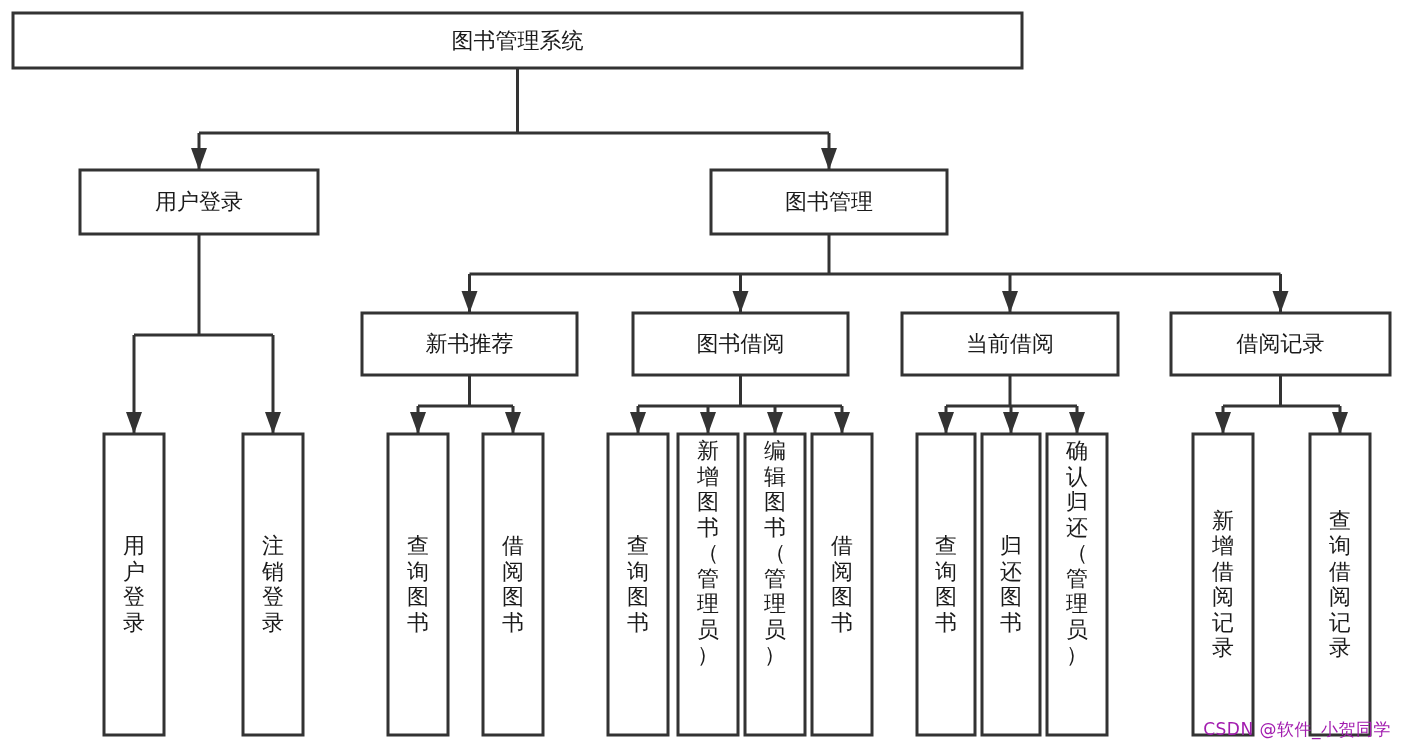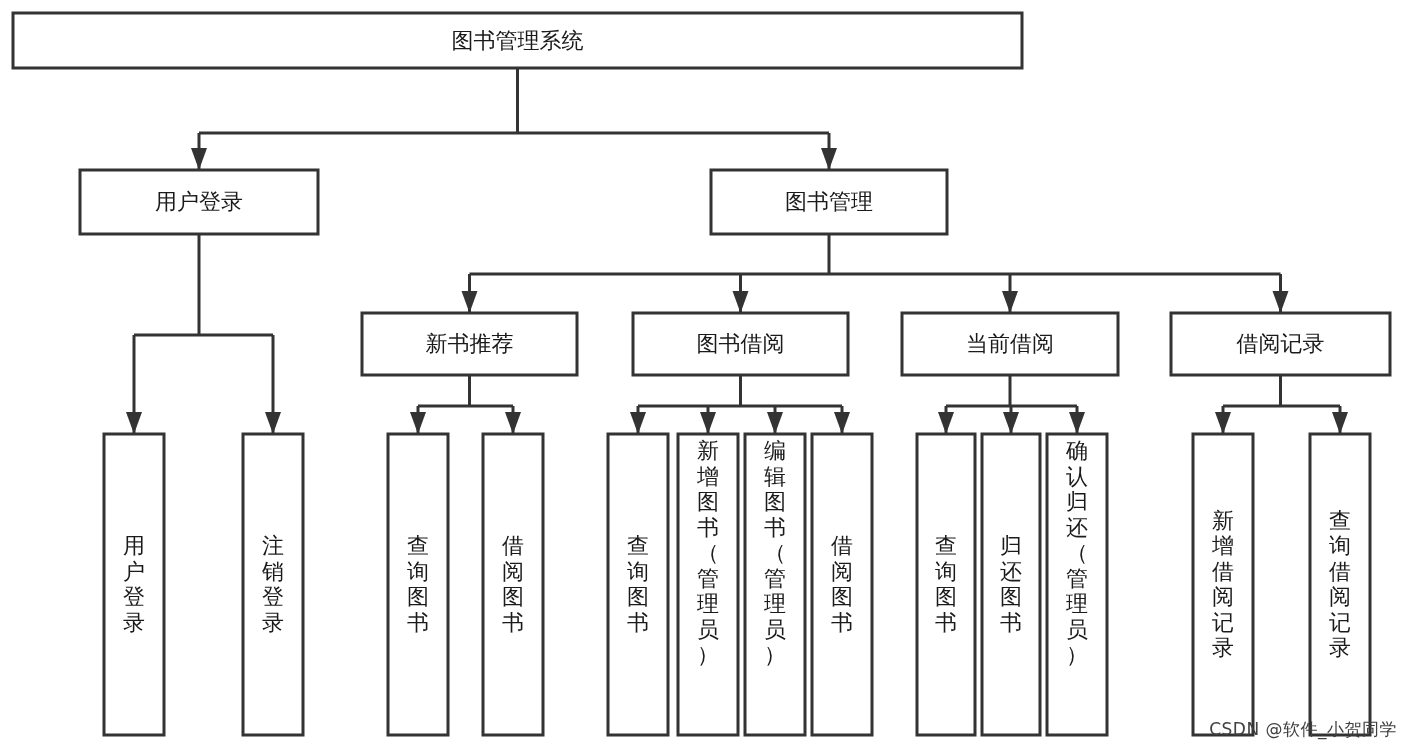--- a/index.html
+++ b/index.html
@@ -51,25 +51,25 @@
     dominant-baseline: middle;
   }
   .node-label-v {
     font-family: "DejaVu Sans", "Liberation Sans", sans-serif;
     font-size: 22px;
     fill: #1a1a1a;
     text-anchor: middle;
   }
   .watermark {
     position: absolute;
-    right: 8px;
+    right: 14px;
     bottom: 6px;
     font-family: "DejaVu Sans", "Liberation Sans", sans-serif;
     font-size: 17px;
-    color: #404040;
+    color: #a21caf;
     letter-spacing: 0.5px;
     white-space: nowrap;
     pointer-events: none;
   }
 </style>
 </head>
 <body>
 
 <div id="diagram-root">
   <svg class="diagram" viewBox="0 0 1405 747">

